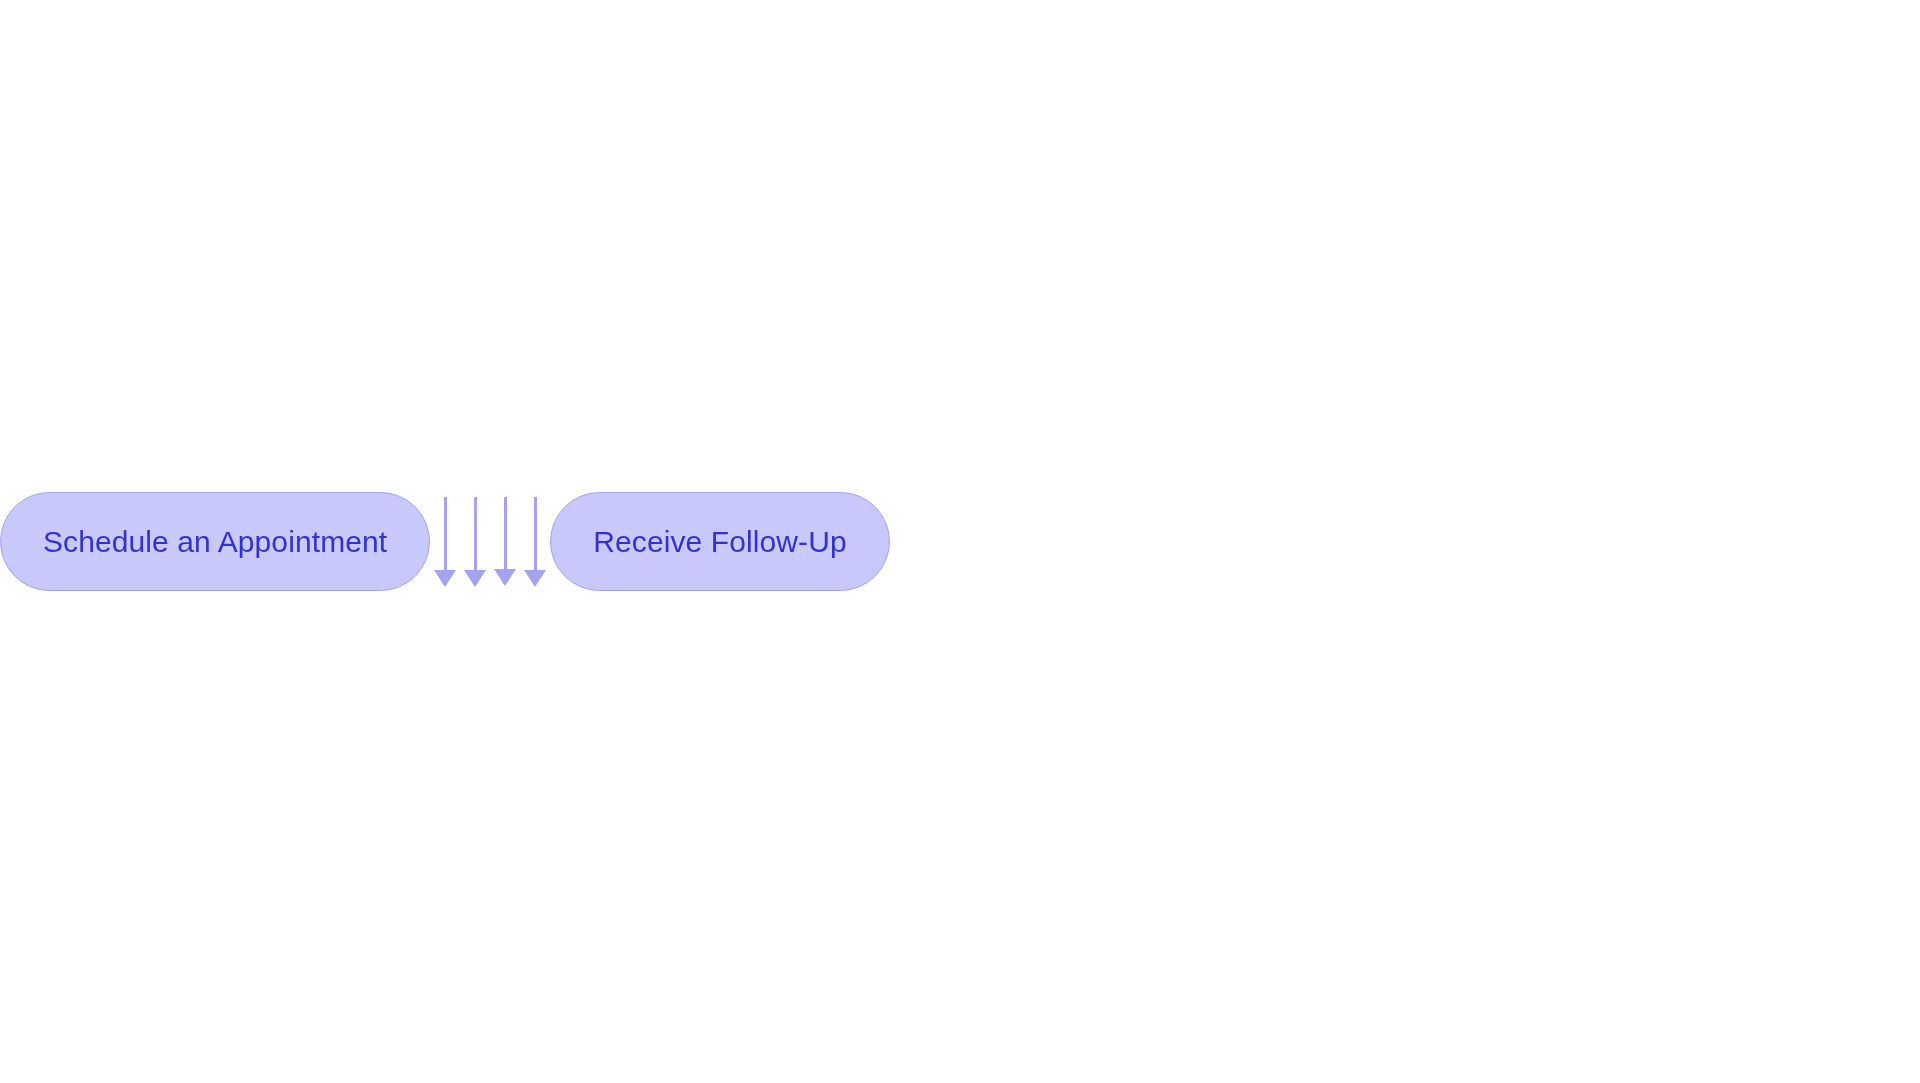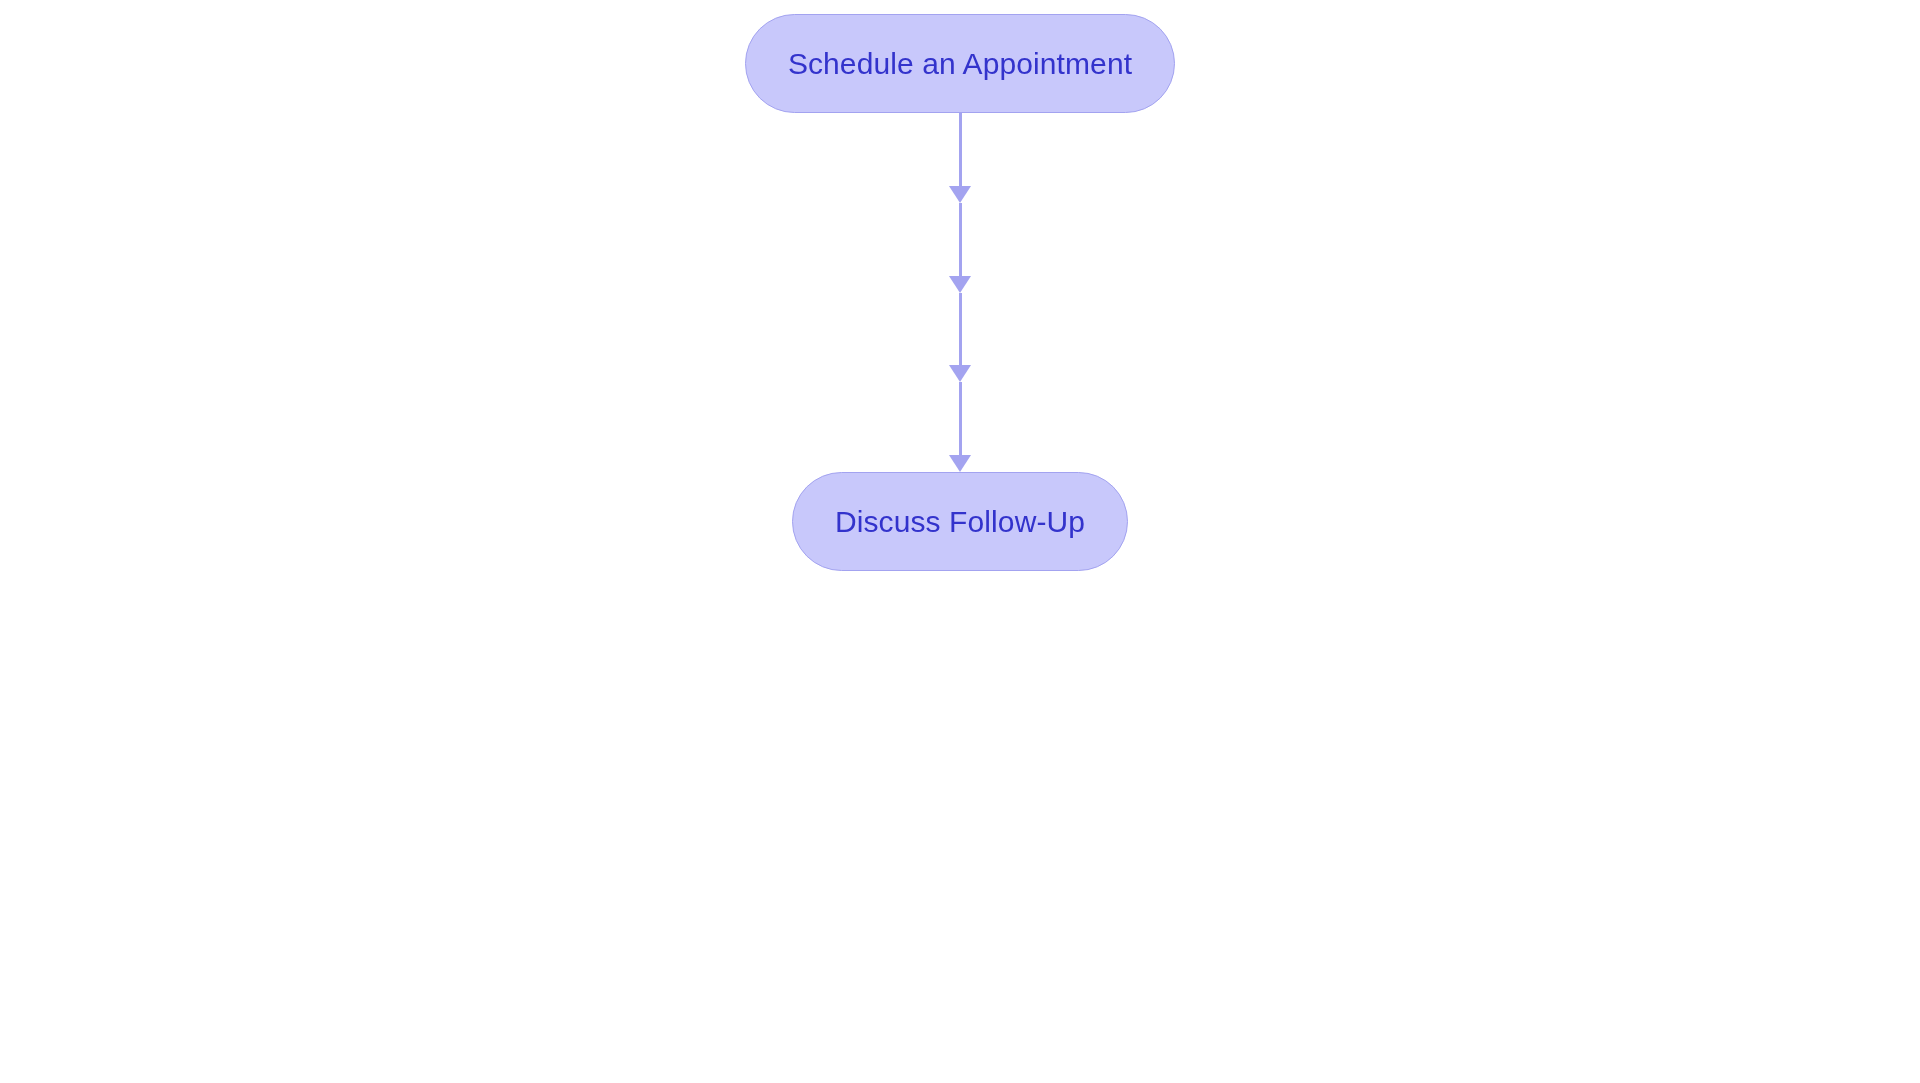--- a/index.html
+++ b/index.html
@@ -22,21 +22,21 @@
     background: #ffffff;
   }
 
   .flow-column {
     position: absolute;
     left: 0;
     top: 0;
     width: 1920px;
     height: 1083px;
     display: flex;
-    flex-direction: column;
+    flex-direction: row;
     align-items: center;
     justify-content: flex-start;
   }
 
   
   .node {
     box-sizing: border-box;
     display: flex;
     align-items: center;
     justify-content: center;
@@ -123,17 +123,17 @@
       <div class="connector-head"></div>
     </div>
 
 
     <div class="connector gap-4">
       <div class="connector-line"></div>
       <div class="connector-head"></div>
     </div>
 
     <div class="node">
-      <span class="node-label">Discuss Follow-Up</span>
+      <span class="node-label">Receive Follow-Up</span>
     </div>
 
   </div>
 </div>
 
 </body></html>

